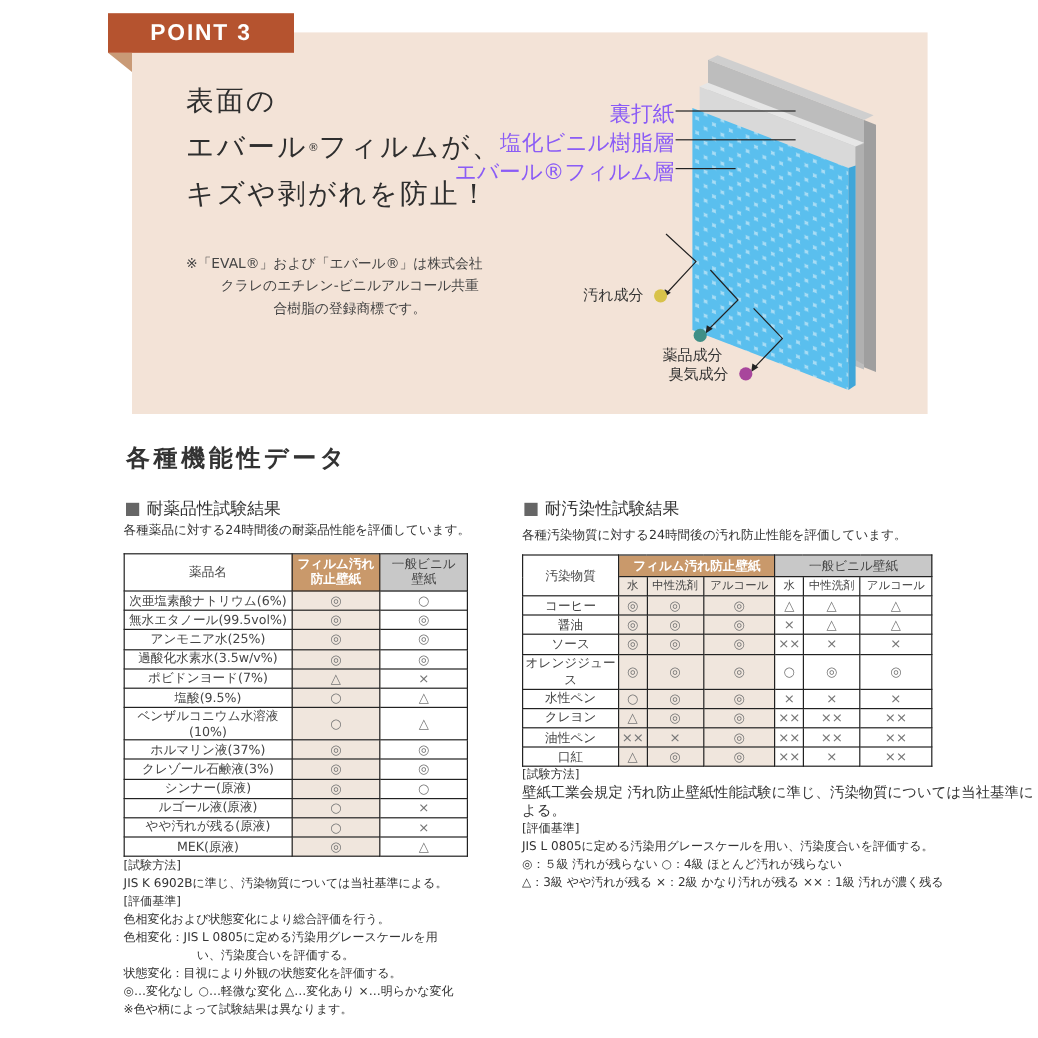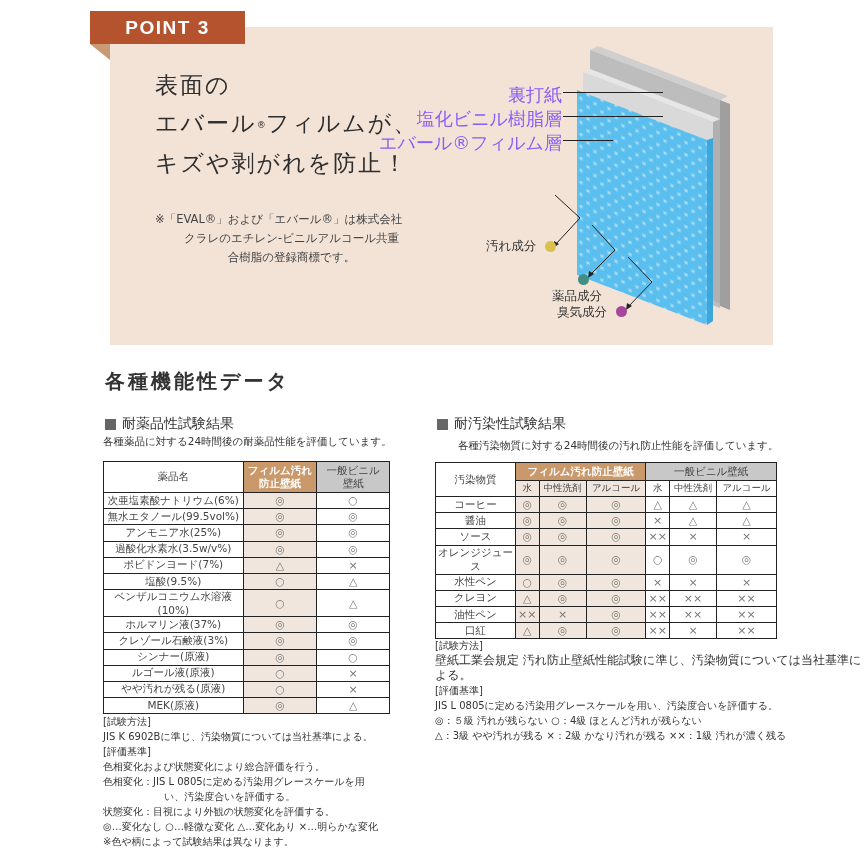--- a/index.html
+++ b/index.html
@@ -201,21 +201,21 @@
   <div class="ind">い、汚染度合いを評価する。</div>
   <div>状態変化：目視により外観の状態変化を評価する。</div>
   <div>◎…変化なし ○…軽微な変化 △…変化あり ×…明らかな変化</div>
   <div>※色や柄によって試験結果は異なります。</div>
 </div>
 
 <div class="sub-title" style="left:437px; top:415px;">
   <span class="sq"></span>
   <span>耐汚染性試験結果</span>
 </div>
-<div class="sub-desc" style="left:435px; top:439px;margin-left:23px;">各種汚染物質に対する24時間後の汚れ防止性能を評価しています。</div>
+<div class="sub-desc" style="left:435px; top:439px;">各種汚染物質に対する24時間後の汚れ防止性能を評価しています。</div>
 
 <table id="stain-table" style="left:435px; top:462px; width:342px;">
   <thead>
     <tr style="height:18px;">
       <th rowspan="2" style="width:80px;">汚染物質</th>
       <th colspan="3" class="hdr-film">フィルム汚れ防止壁紙</th>
       <th colspan="3" class="hdr-gen">一般ビニル壁紙</th>
     </tr>
     <tr id="stain-sub" style="height:16px;">
         <th class="col-film" style="font-size: 9.5px;">水</th>

